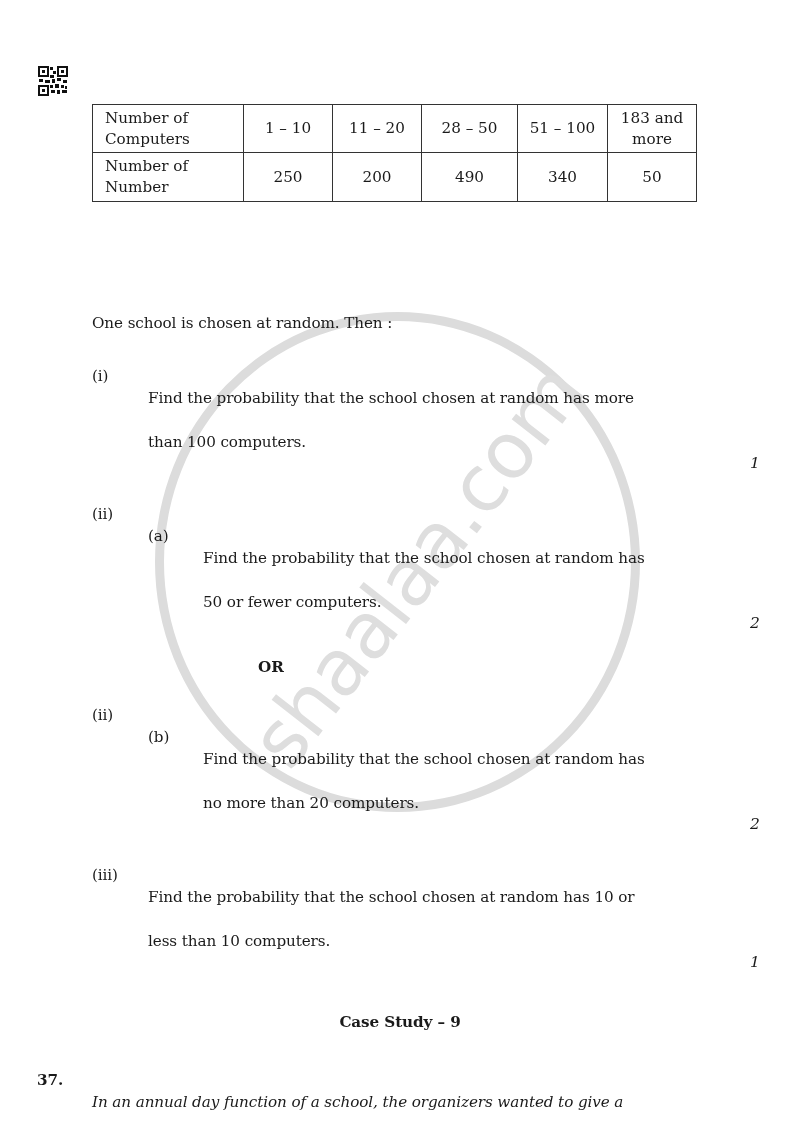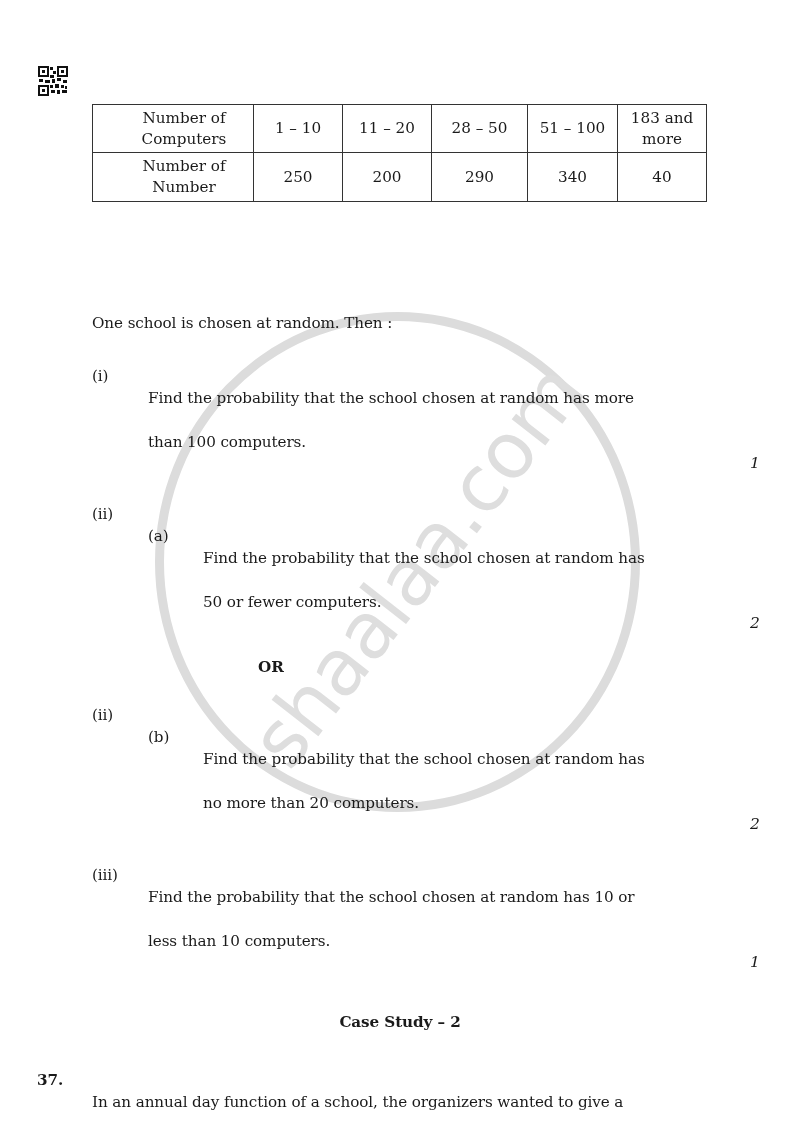--- a/index.html
+++ b/index.html
@@ -18,21 +18,21 @@
              font-size: 78px; color: #dedede; transform: rotate(-52deg); transform-origin: center;
              letter-spacing: -1px; text-align: center; white-space: nowrap; }
 
   
   #qr { left: 38px; top: 66px; width: 30px; height: 30px; }
 
   
   #data-table { left: 92px; top: 104px; border-collapse: collapse; }
   #data-table td { border: 1.5px solid #333; font-family: "DejaVu Serif", serif; font-size: 15.2px;
                    line-height: 21px; text-align: center; padding: 0; }
-  #data-table td.rowhead { text-align: center; padding-left: 22px; }
+  #data-table td.rowhead { text-align: left; padding-left: 12px; }
 
   .content { position: relative; z-index: 2; }
   svg text { font-family: "DejaVu Serif", serif; }
 </style>
 </head>
 <body>
 
 
 
 
@@ -84,23 +84,23 @@
       <div>more</div>
     </td>
   </tr>
   <tr style="height:49px">
     <td class="rowhead">
       <div>Number of</div>
       <div>Number</div>
     </td>
     <td>250</td>
     <td>200</td>
-    <td>290</td>
+    <td>490</td>
     <td>340</td>
-    <td>40</td>
+    <td>50</td>
   </tr>
 </tbody>
   </table>
 
 
 <div class="abs txt content" style="left:92px; top:214px;">One school is chosen at random. Then :</div>
 
 
 <div class="abs txt content" style="left:92px; top:245px;">(i)</div>
 <div class="abs txt content just" style="left:148px; top:245px; width:570px;">Find the probability that the school chosen at random has more</div>
@@ -123,25 +123,25 @@
 <div class="abs txt content" style="left:203px; top:394px;">no more than 20 computers.</div>
 <div class="abs mark content" style="left:750px; top:395px;">2</div>
 
 
 <div class="abs txt content" style="left:92px; top:426px;">(iii)</div>
 <div class="abs txt content just" style="left:148px; top:426px; width:570px;">Find the probability that the school chosen at random has 10 or</div>
 <div class="abs txt content" style="left:148px; top:448px;">less than 10 computers.</div>
 <div class="abs mark content" style="left:750px; top:449px;">1</div>
 
 
-<div class="abs txt content bold" style="left:0; width:800px; text-align:center; top:489px;">Case Study – 2</div>
+<div class="abs txt content bold" style="left:0; width:800px; text-align:center; top:489px;">Case Study – 9</div>
 
 
 <div class="abs txt content bold" style="left:37px; top:525px;">37.</div>
-<div class="abs txt content just" style="left:92px; top:525px; width:626px;">In an annual day function of a school, the organizers wanted to give a</div>
+<div class="abs txt content just" style="left:92px; top:525px; width:626px;font-style:italic;">In an annual day function of a school, the organizers wanted to give a</div>
 
 
 
 
 
 <svg class="abs content" style="left:0; top:0;" width="800" height="1131">
   <defs>
     <pattern id="hatch" patternUnits="userSpaceOnUse" width="4" height="4" patternTransform="rotate(45)">
       <line x1="0" y1="0" x2="0" y2="4" stroke="#333" stroke-width="0.9"></line>
     </pattern>

